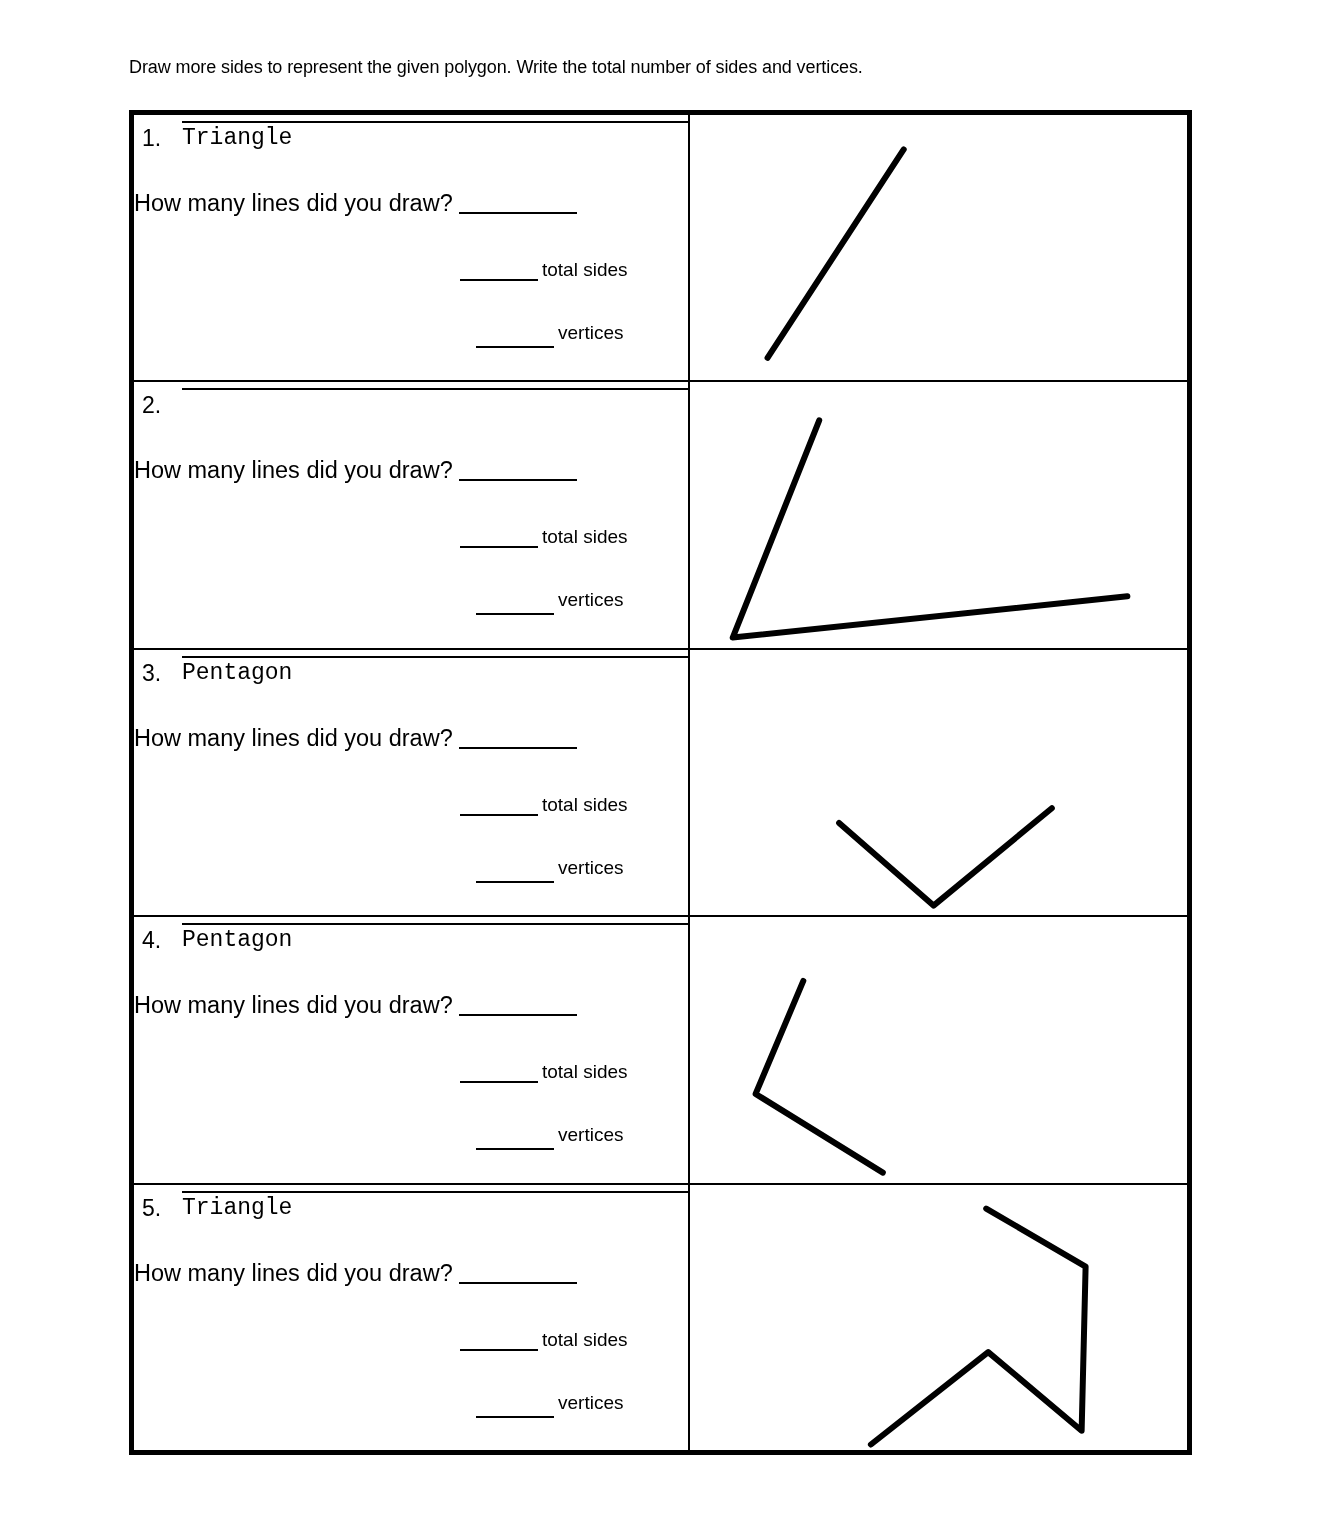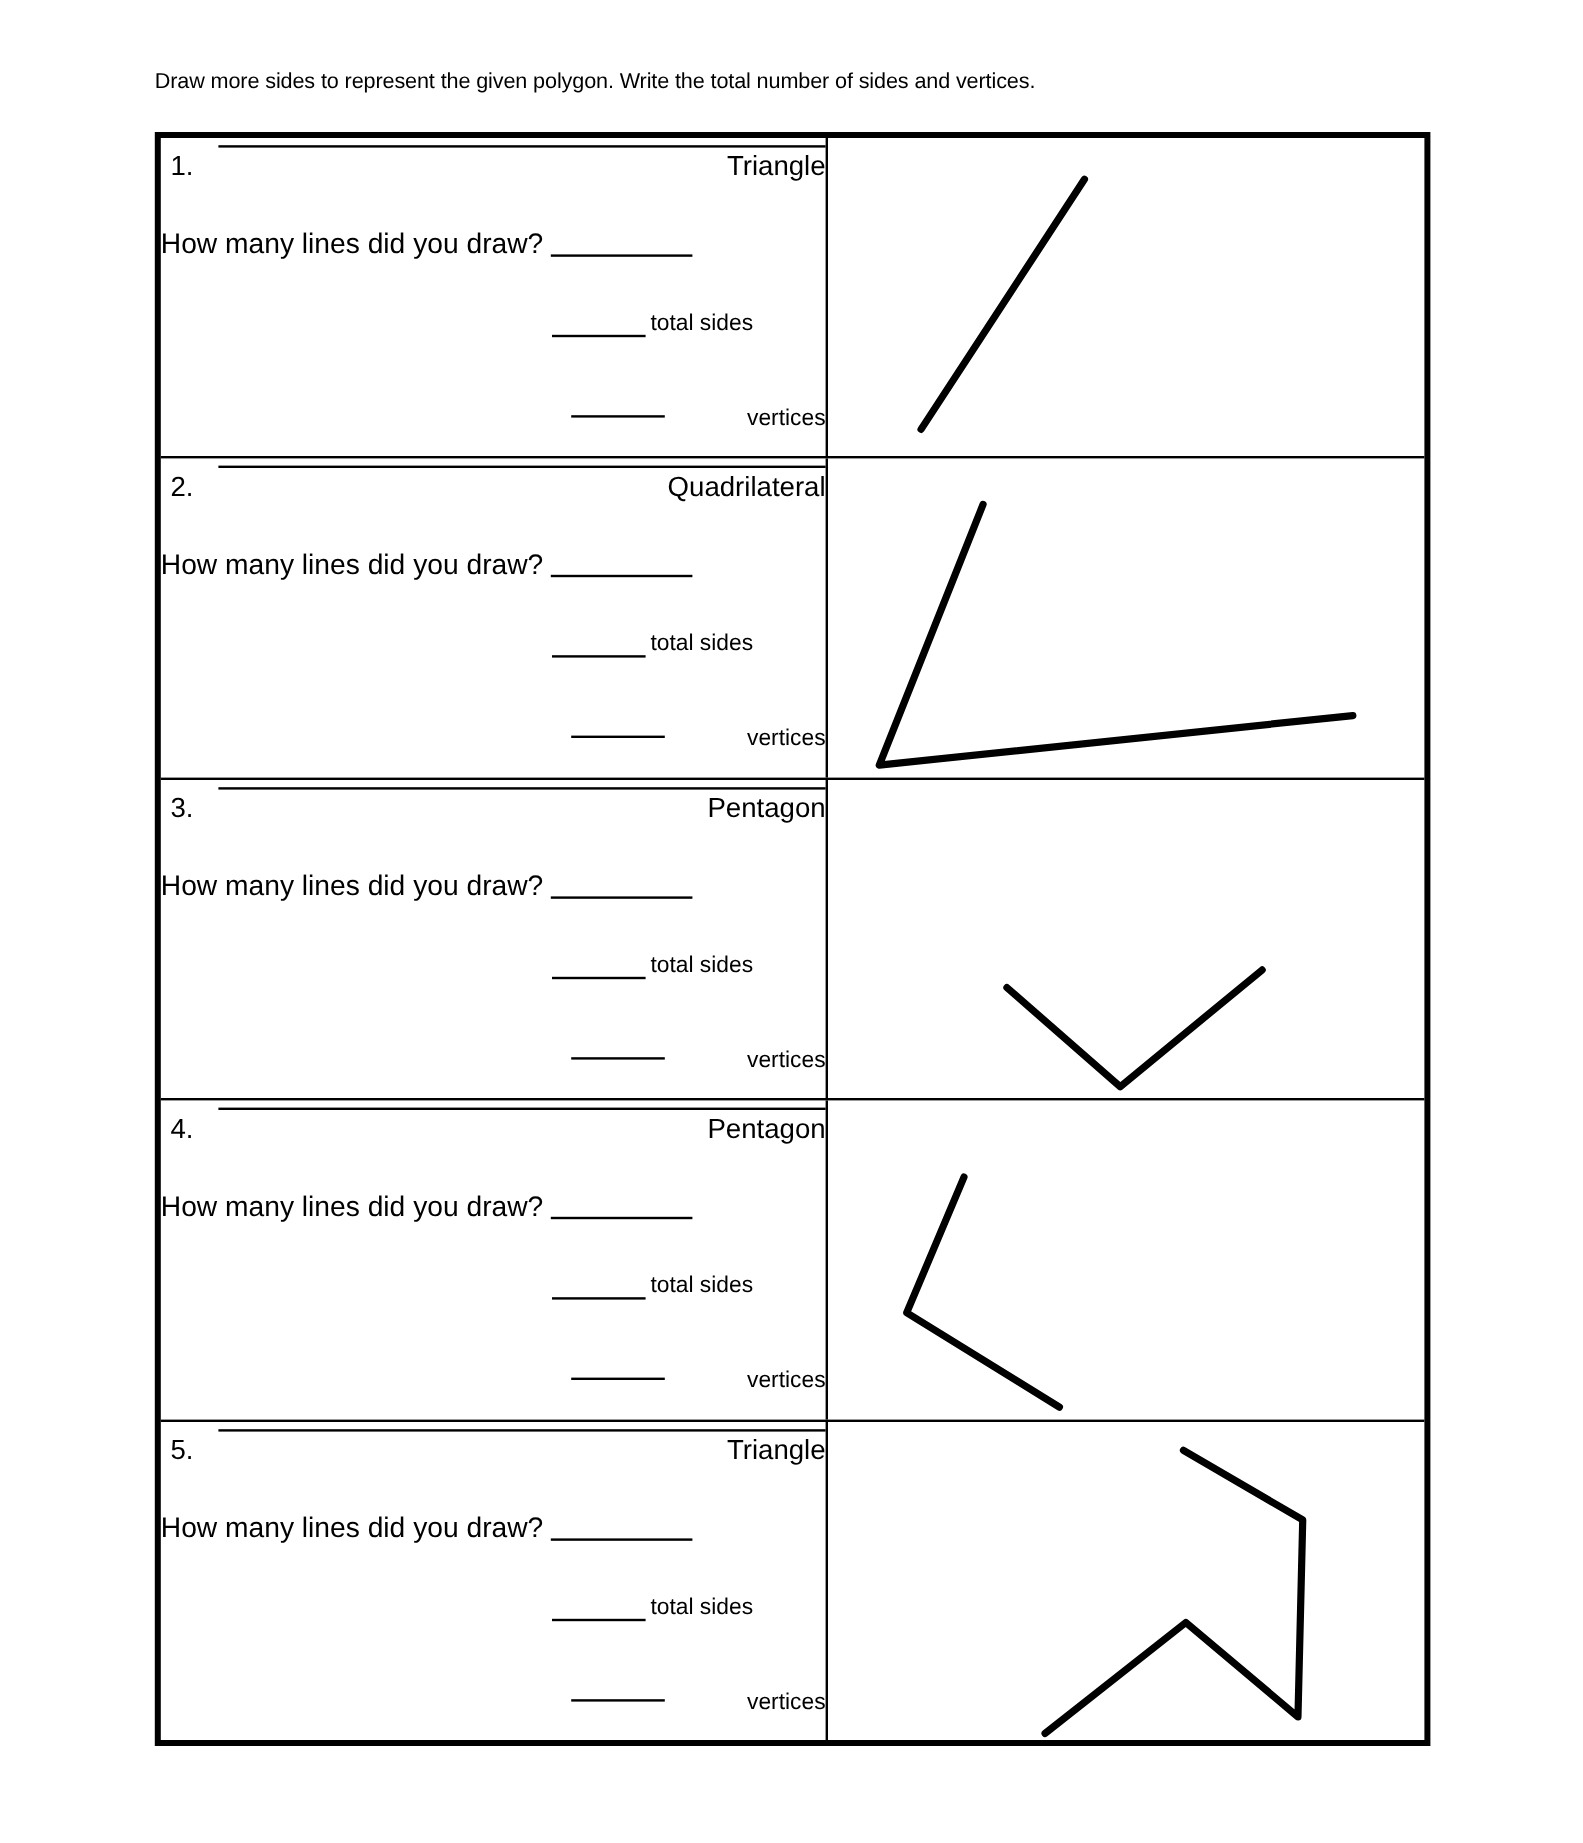--- a/index.html
+++ b/index.html
@@ -79,23 +79,24 @@
     right: 0px;
     top: 6px;
     border-top: 2px solid #000000;
     height: 0;
   }
   .poly-name {
     position: absolute;
     left: 48px;
     right: 0;
     top: 9px;
-    text-align: right;
+    text-align: left;
     font-size: 23px;
     line-height: 28px;
+    font-family: Liberation Mono, monospace;
   }
   .q-line {
     position: absolute;
     left: 0;
     right: 22px;
     top: 74px;
     text-align: left;
     font-size: 23.5px;
     line-height: 28px;
     white-space: nowrap;
@@ -137,21 +138,21 @@
   .trail {
     position: absolute;
     top: 141px;
     right: 0;
     width: 146px;
     text-align: left;
     font-size: 19px;
     line-height: 28px;
     white-space: nowrap;
   }
-  .trail.v { top: 220px; width: 130px; text-align: right; }
+  .trail.v { top: 204px; width: 130px; }
 
   
   .sketch {
     position: absolute;
     inset: 0;
     width: 100%;
     height: 100%;
     display: block;
   }
 </style>
@@ -184,21 +185,20 @@
         <svg class="sketch" viewBox="0 0 500 270" preserveAspectRatio="none">
           <polyline fill="none" stroke="#000000" stroke-width="6" stroke-linecap="round" stroke-linejoin="round" vector-effect="non-scaling-stroke" points="78,247 215,35"></polyline>
         </svg>
       </div>
     </div>
 
     <div class="row">
       <div class="left-cell">
         <div class="answer-rule"></div>
         <div class="row-number">2.</div>
-        <div class="poly-name">Quadrilateral</div>
         <div class="q-line">
           <span>How many lines did you draw?</span><span class="blank-long"></span>
         </div>
         <div class="sides-line">
           <span class="blank-short"></span>
         </div>
         <div class="trail">total sides</div>
         <div class="vertices-line">
           <span class="blank-short"></span>
         </div>

